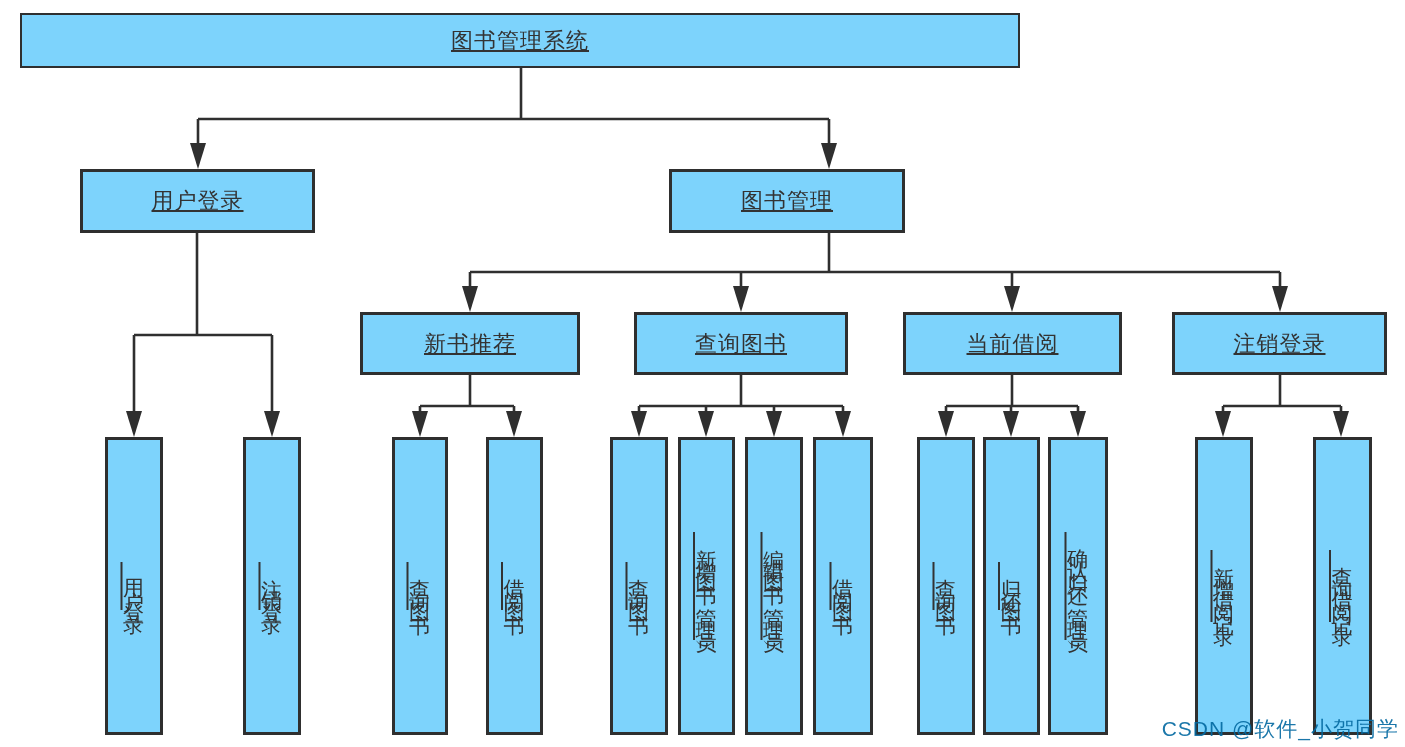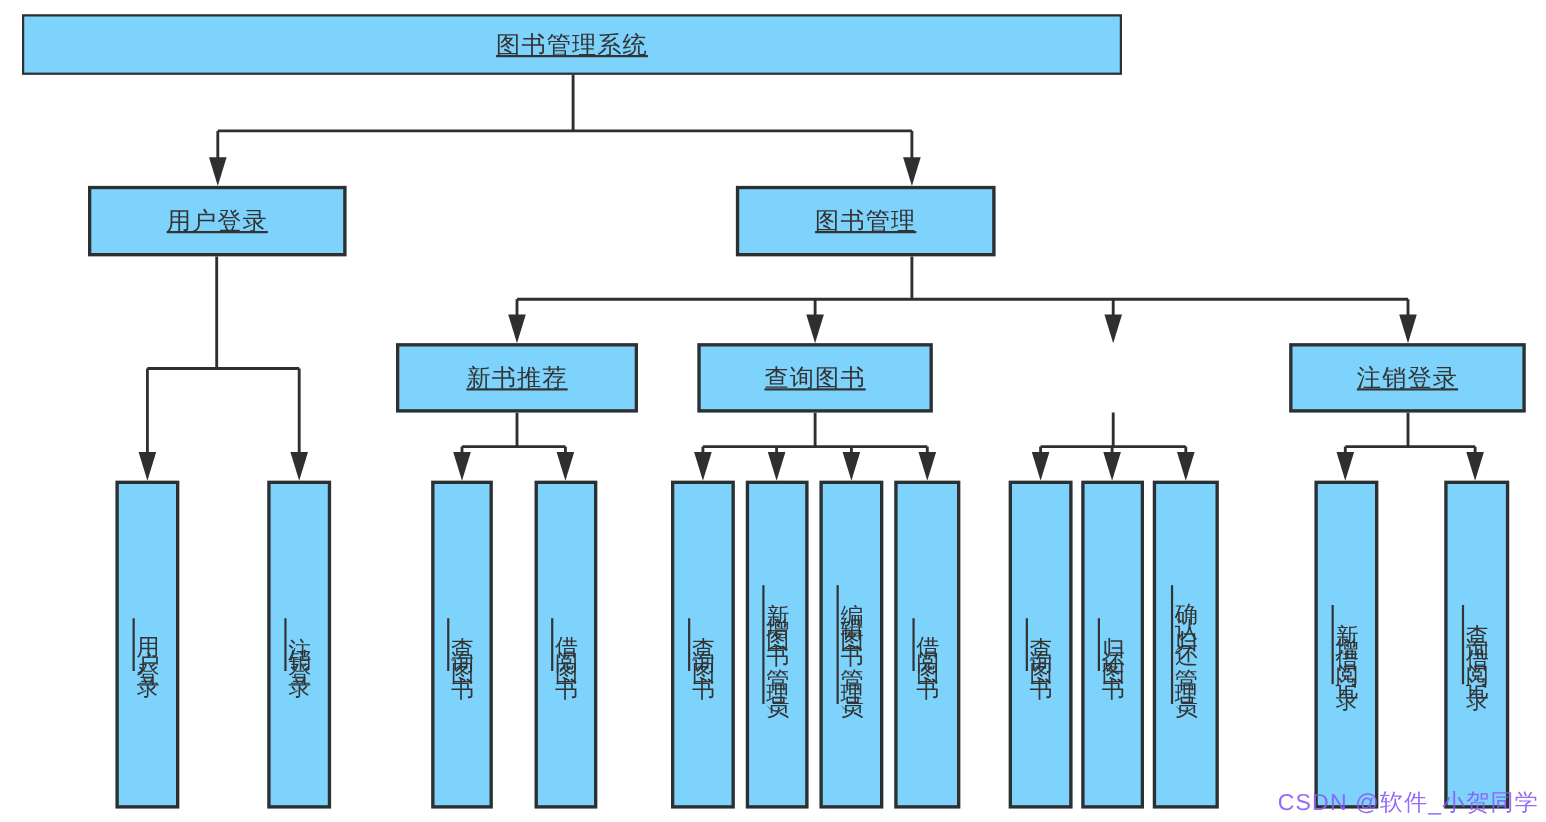--- a/index.html
+++ b/index.html
@@ -14,21 +14,21 @@
     box-sizing:border-box;color:#333333;text-decoration:underline;
   }
   .node.root{border-width:2px;}
   .node.h .lbl{font-size:22px;letter-spacing:1px;white-space:nowrap;}
   .node.v .lbl{
     writing-mode:vertical-rl;text-orientation:mixed;
     font-size:21px;letter-spacing:12px;line-height:1;
   }
   .watermark{
     position:absolute;right:6px;bottom:4px;z-index:10;
-    font-size:21px;color:#8b5cf6;letter-spacing:1px;opacity:.9;
+    font-size:21px;color:#0369a1;letter-spacing:1px;opacity:.9;
     white-space:nowrap;pointer-events:none;
   }
 </style>
 </head>
 <body>
 
 <div class="canvas">
 
   <svg id="wires" class="wires" viewBox="0 0 1405 747">
       <line x1="521" y1="68" x2="521" y2="119"></line>
@@ -95,20 +95,23 @@
   <div class="node h" style="left:669px;top:169px;width:236px;height:64px">
     <span class="lbl">图书管理</span>
   </div>
 
   <div class="node h" style="left:360px;top:312px;width:220px;height:63px">
     <span class="lbl">新书推荐</span>
   </div>
   <div class="node h" style="left:634px;top:312px;width:214px;height:63px">
     <span class="lbl">查询图书</span>
   </div>
+  <div class="node h" style="left:903px;top:312px;width:219px;height:63px">
+    <span class="lbl">当前借阅</span>
+  </div>
   <div class="node h" style="left:1172px;top:312px;width:215px;height:63px">
     <span class="lbl">注销登录</span>
   </div>
 
   <div class="node v" style="left:105px;top:437px;width:58px;height:298px">
     <span class="lbl">用户登录</span>
   </div>
   <div class="node v" style="left:243px;top:437px;width:58px;height:298px">
     <span class="lbl">注销登录</span>
   </div>

